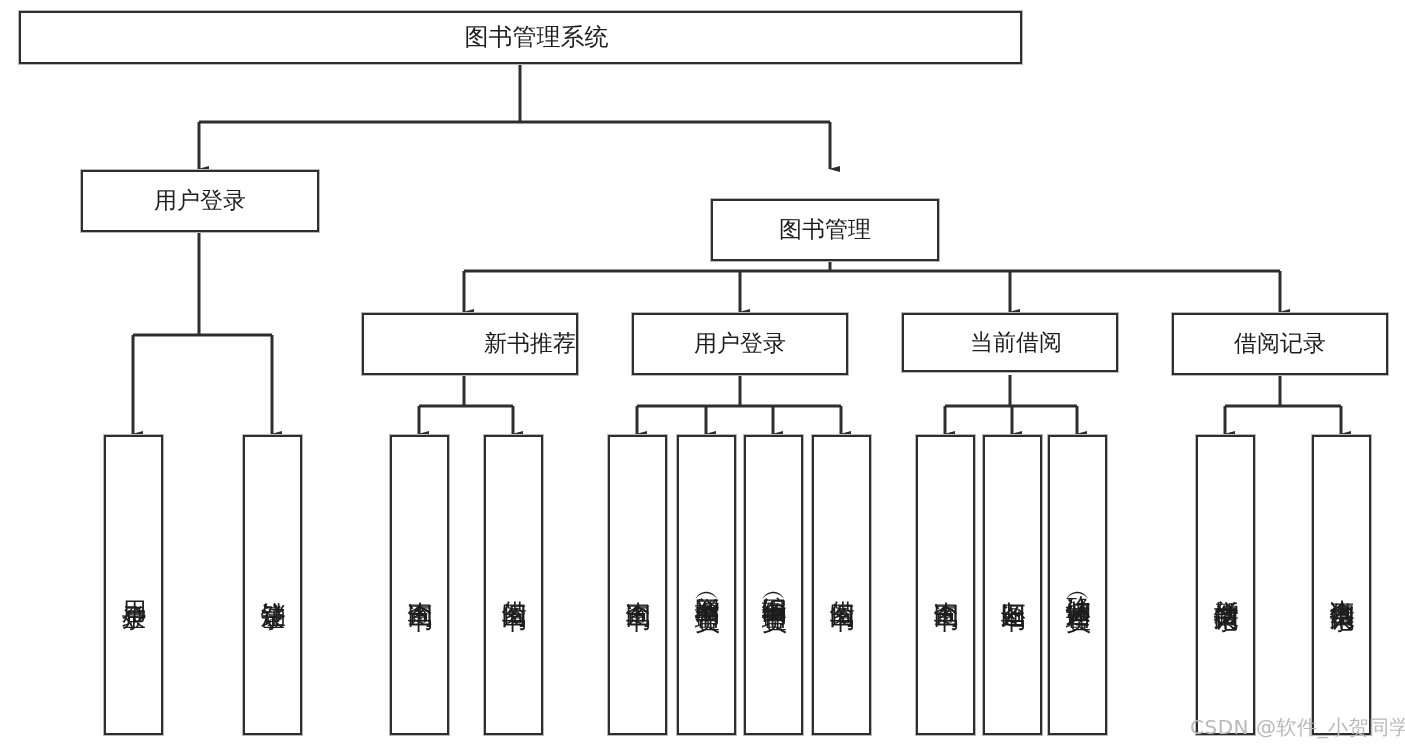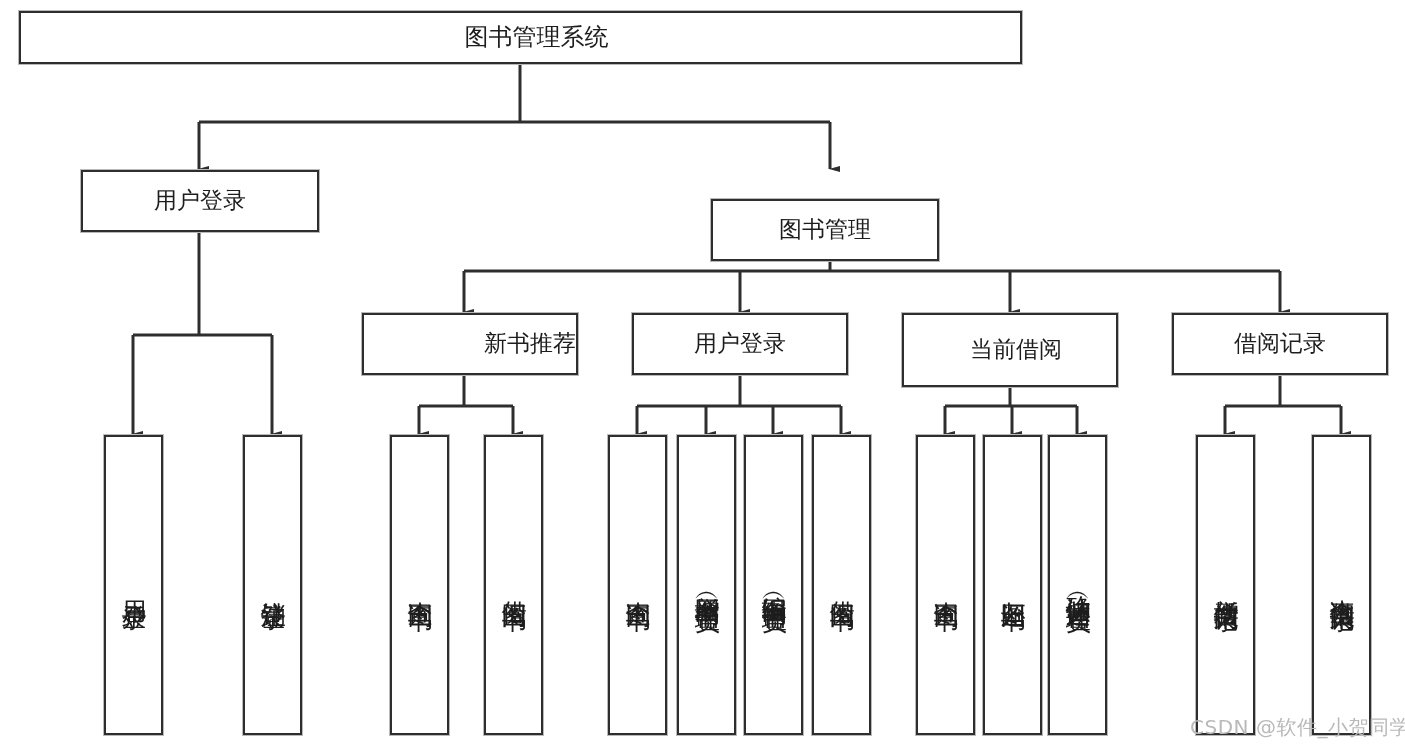--- a/index.html
+++ b/index.html
@@ -125,21 +125,21 @@
       </div>
       <div class="node horiz" style="left: 711px; top: 170px; width: 228px; height: 62px; margin-top: 29px;">
         <span class="label">图书管理</span>
       </div>
       <div class="node horiz" style="left: 362px; top: 313px; width: 216px; height: 62px; justify-content: flex-end;">
         <span class="label">新书推荐</span>
       </div>
       <div class="node horiz" style="left: 632px; top: 313px; width: 216px; height: 62px;">
         <span class="label">用户登录</span>
       </div>
-      <div class="node horiz" style="left: 902px; top: 313px; width: 216px; height: 74px; padding-left: 12px;">
+      <div class="node horiz" style="left: 902px; top: 313px; width: 216px; height: 59px; padding-left: 12px;">
         <span class="label">当前借阅</span>
       </div>
       <div class="node horiz" style="left: 1172px; top: 313px; width: 216px; height: 62px;">
         <span class="label">借阅记录</span>
       </div>
       <div class="node vert" style="left: 104px; top: 435px; width: 59px; height: 300px;">
         <span class="label">用户登录</span>
       </div>
       <div class="node vert" style="left: 243px; top: 435px; width: 59px; height: 300px;">
         <span class="label">注销登录</span>

